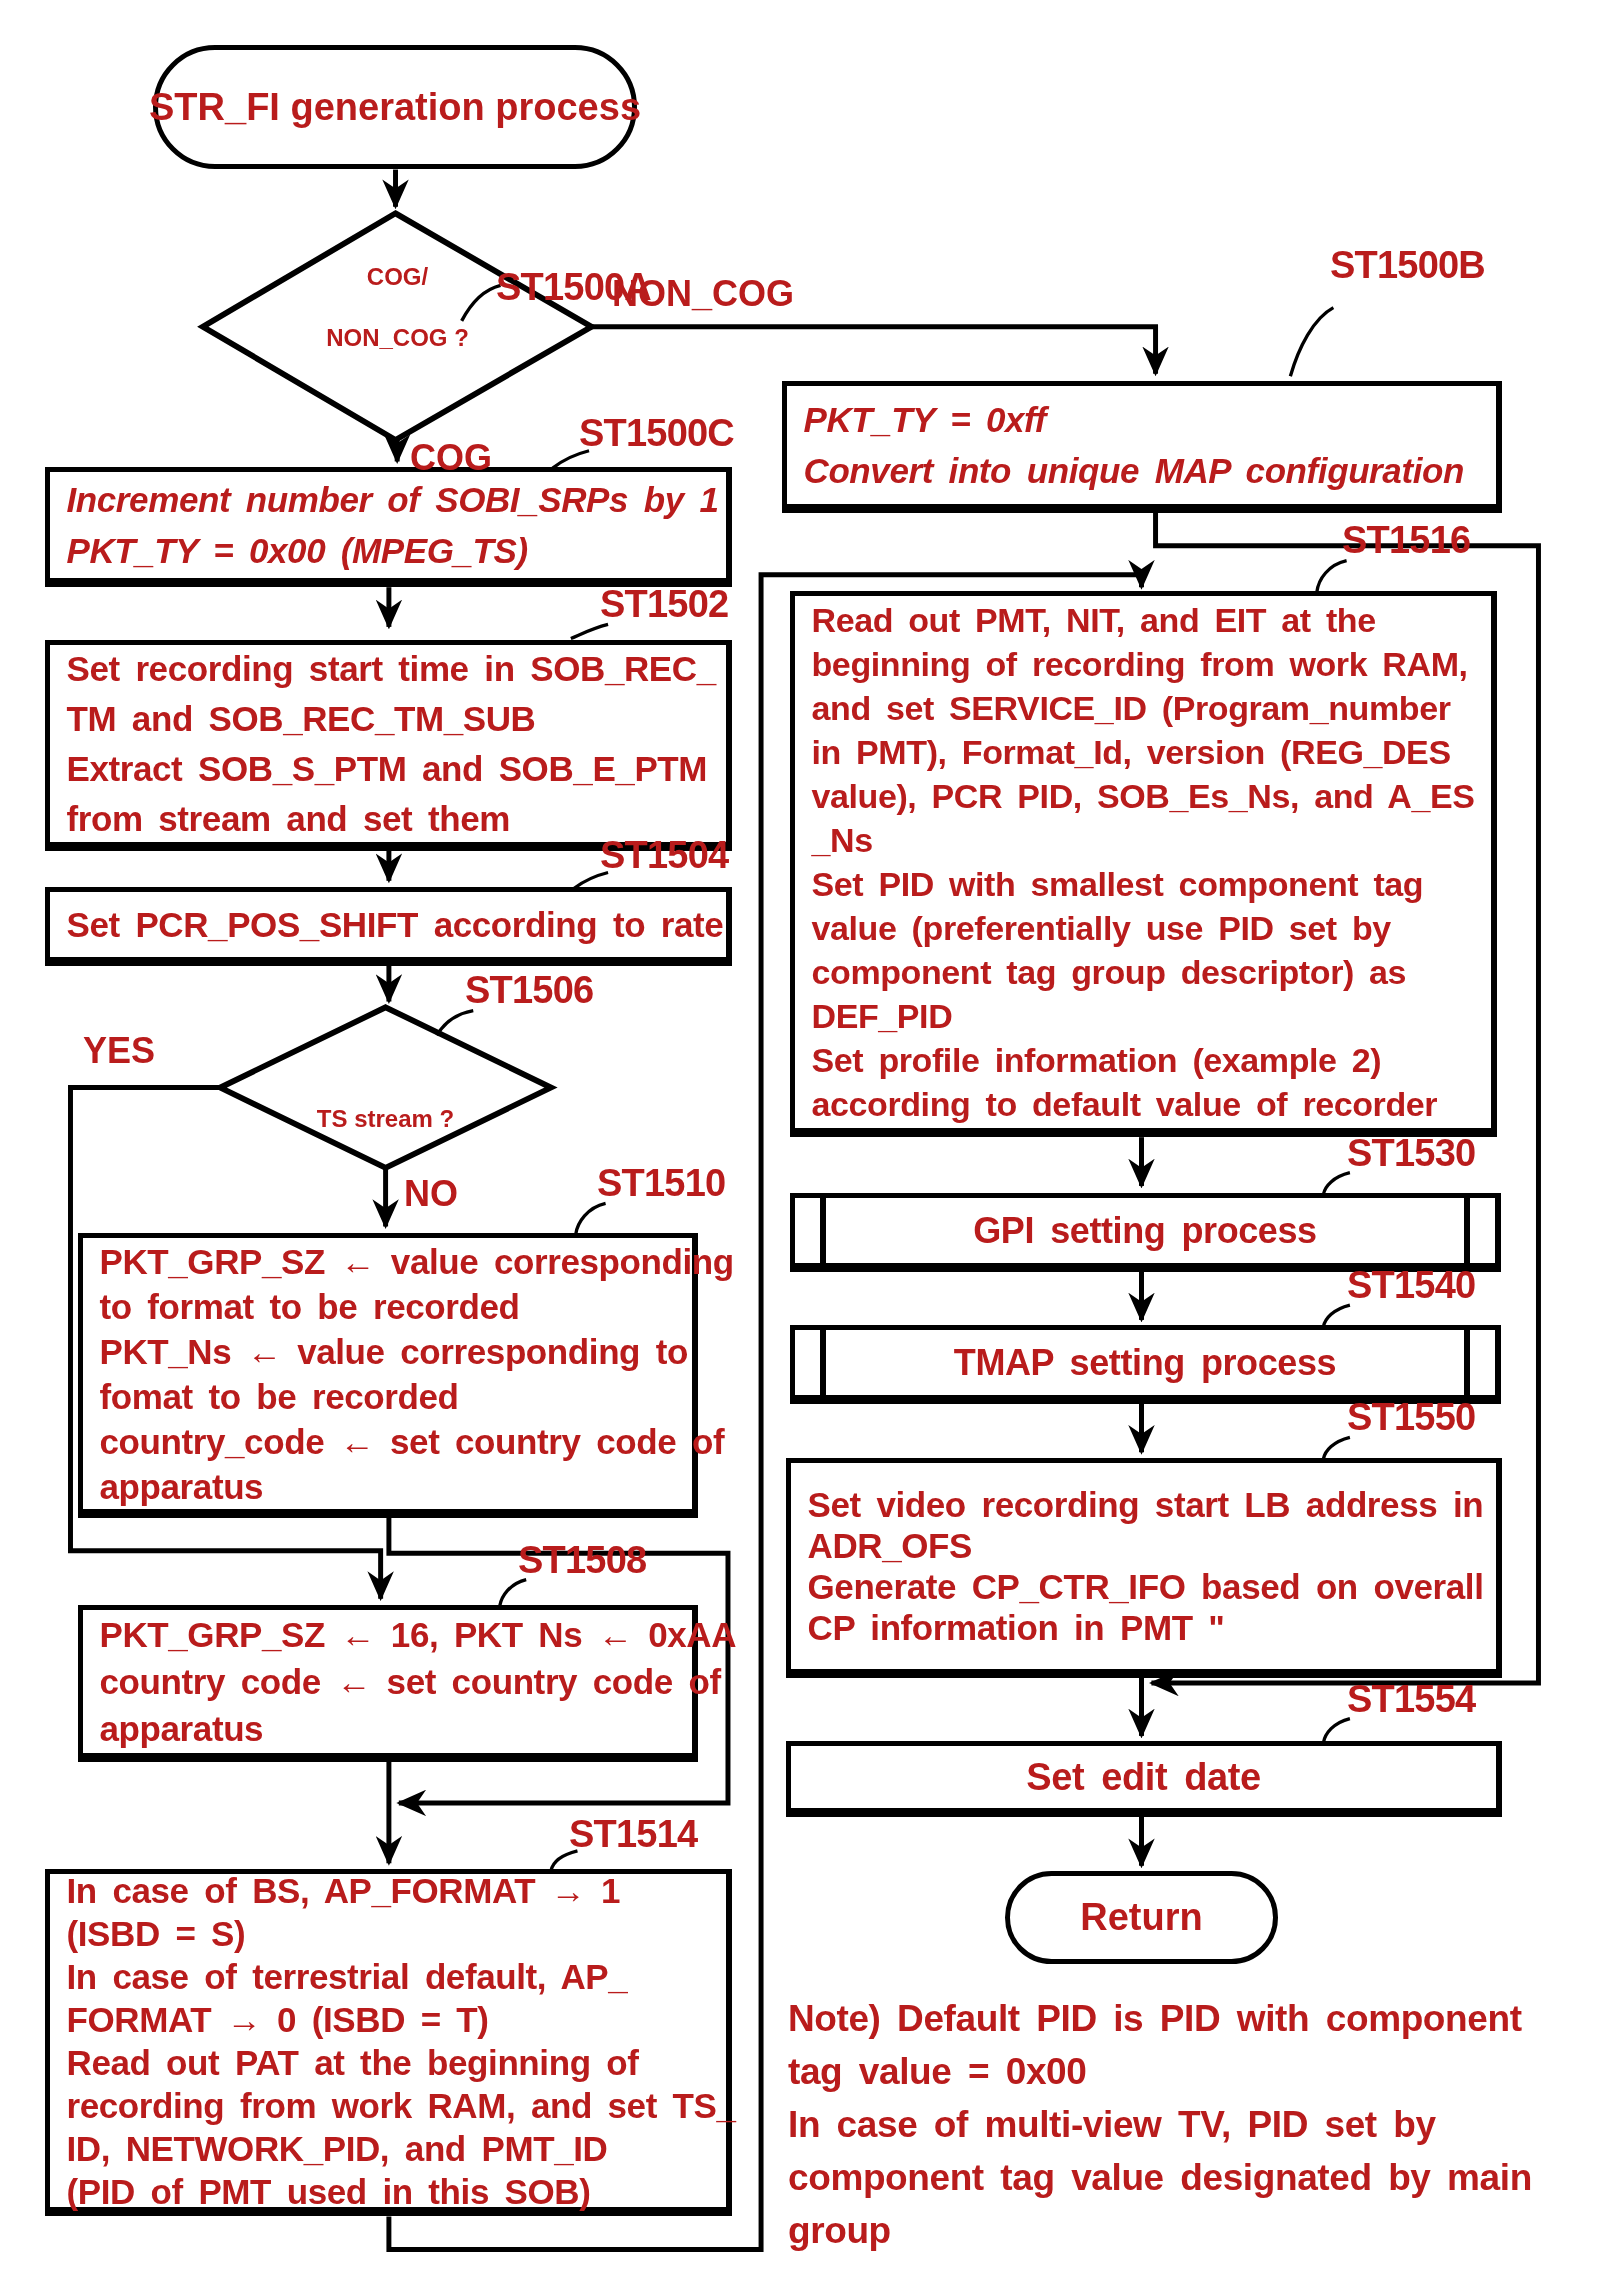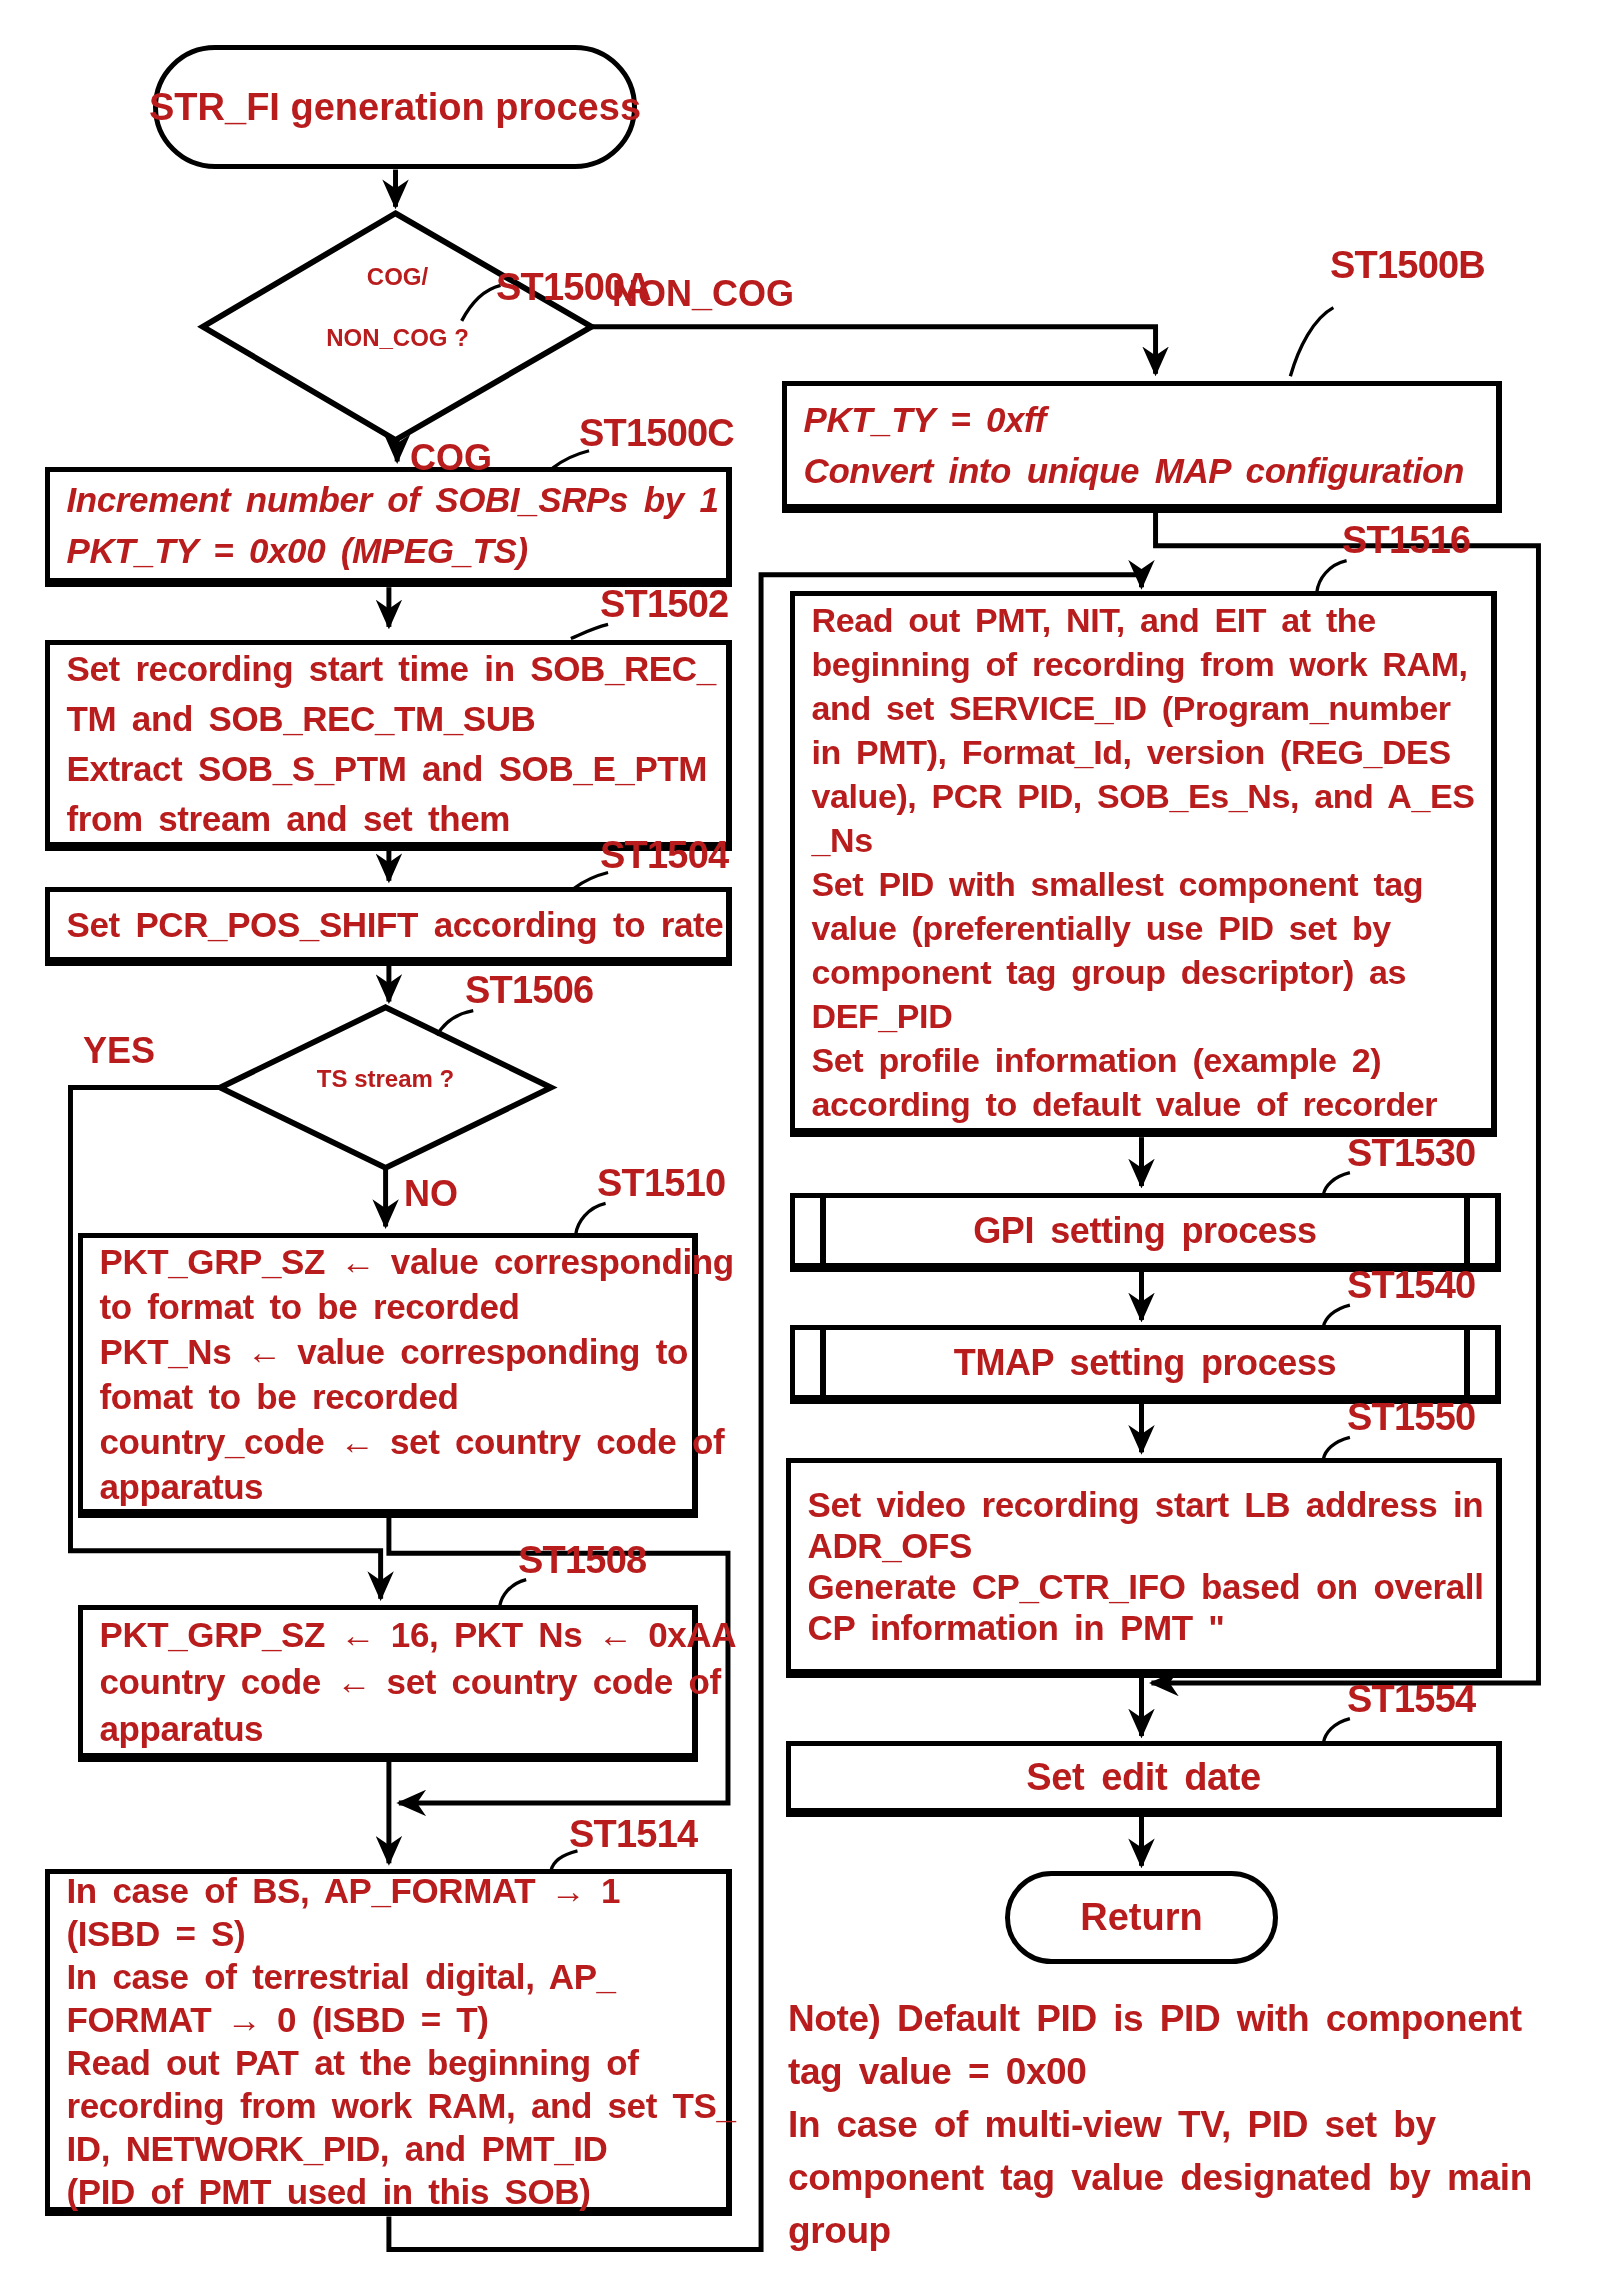--- a/index.html
+++ b/index.html
@@ -84,21 +84,21 @@
 
   <div class="pill" style="left:153px;top:45px;width:484px;height:124px;">
     <span>STR_FI generation process</span>
   </div>
   <div class="pill" style="left:1005px;top:1871px;width:273px;height:93px;">
     <span>Return</span>
   </div>
 
   <div class="dtext" style="left:203px;top:263px;width:389px;">COG/</div>
   <div class="dtext" style="left:203px;top:324px;width:389px;">NON_COG ?</div>
-  <div class="dtext" style="left:220px;top:1065px;width:331px;">TS stream ?</div>
+  <div class="dtext" style="left:220px;top:1105px;width:331px;">TS stream ?</div>
 
   <div class="box lh62" style="left:45px;top:467px;width:687px;height:120px;">
     <div class="ln">Increment number of SOBI_SRPs by 1</div>
     <div class="ln">PKT_TY = 0x00 (MPEG_TS)</div>
   </div>
 
   <div class="box lh60" style="left:45px;top:633px;width:687px;height:211px;margin-top:7px;">
     <div class="ln">Set recording start time in SOB_REC_</div>
     <div class="ln">TM and SOB_REC_TM_SUB</div>
     <div class="ln">Extract SOB_S_PTM and SOB_E_PTM</div>
@@ -120,21 +120,21 @@
 
   <div class="box" style="left:78px;top:1605px;width:620px;height:157px;">
     <div class="ln">PKT_GRP_SZ ← 16, PKT Ns ← 0xAA</div>
     <div class="ln">country code ← set country code of</div>
     <div class="ln">apparatus</div>
   </div>
 
   <div class="box lh52" style="left:45px;top:1869px;width:687px;height:347px;">
     <div class="ln">In case of BS, AP_FORMAT → 1</div>
     <div class="ln">(ISBD = S)</div>
-    <div class="ln">In case of terrestrial digital, AP_</div>
+    <div class="ln">In case of terrestrial default, AP_</div>
     <div class="ln">FORMAT → 0 (ISBD = T)</div>
     <div class="ln">Read out PAT at the beginning of</div>
     <div class="ln">recording from work RAM, and set TS_</div>
     <div class="ln">ID, NETWORK_PID, and PMT_ID</div>
     <div class="ln">(PID of PMT used in this SOB)</div>
   </div>
 
   <div class="box lh62" style="left:782px;top:381px;width:720px;height:132px;">
     <div class="ln">PKT_TY = 0xff</div>
     <div class="ln">Convert into unique MAP configuration</div>

